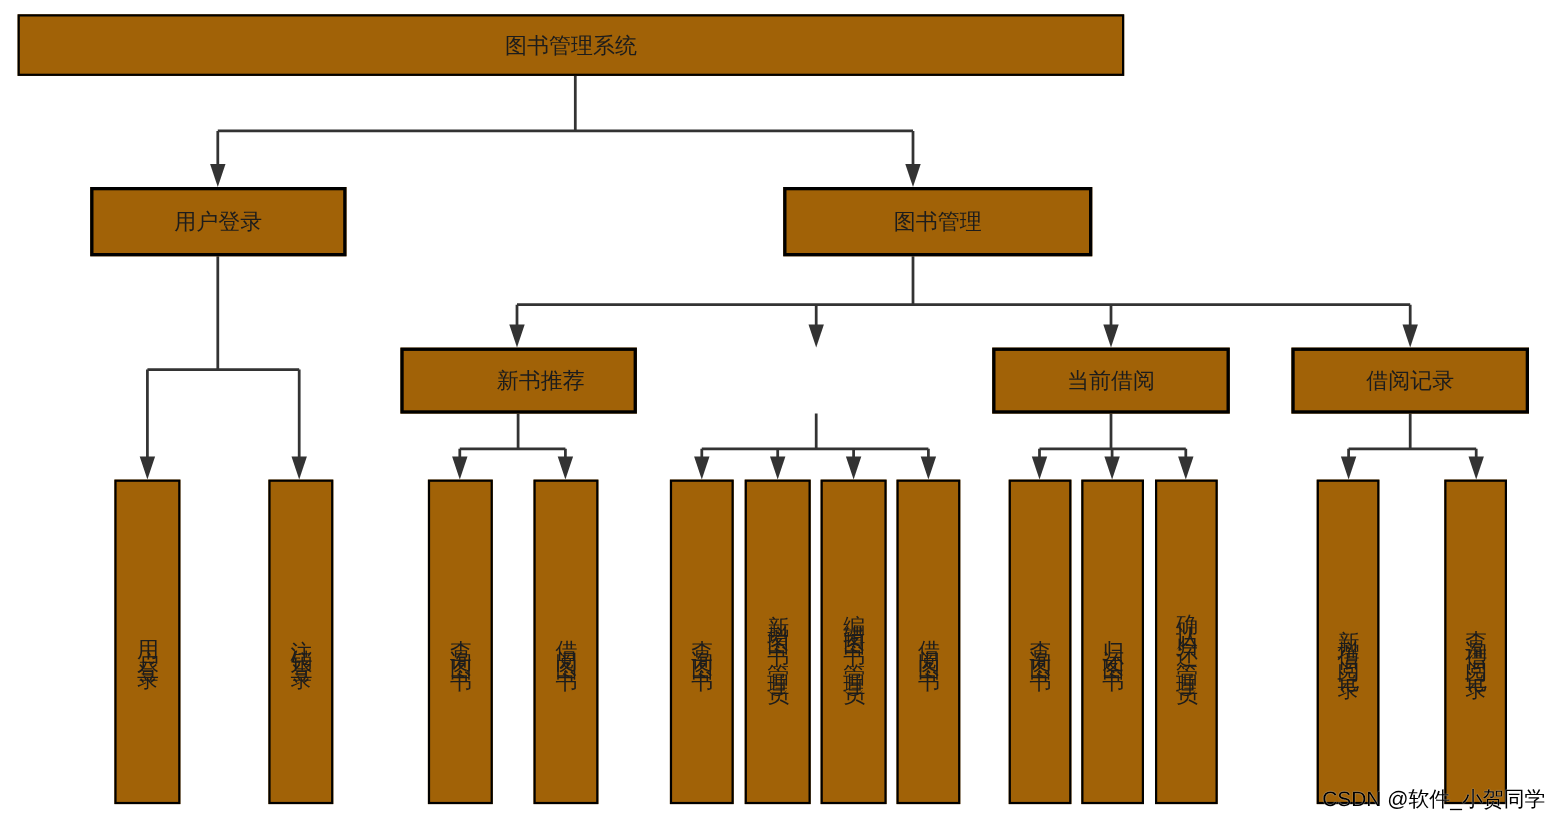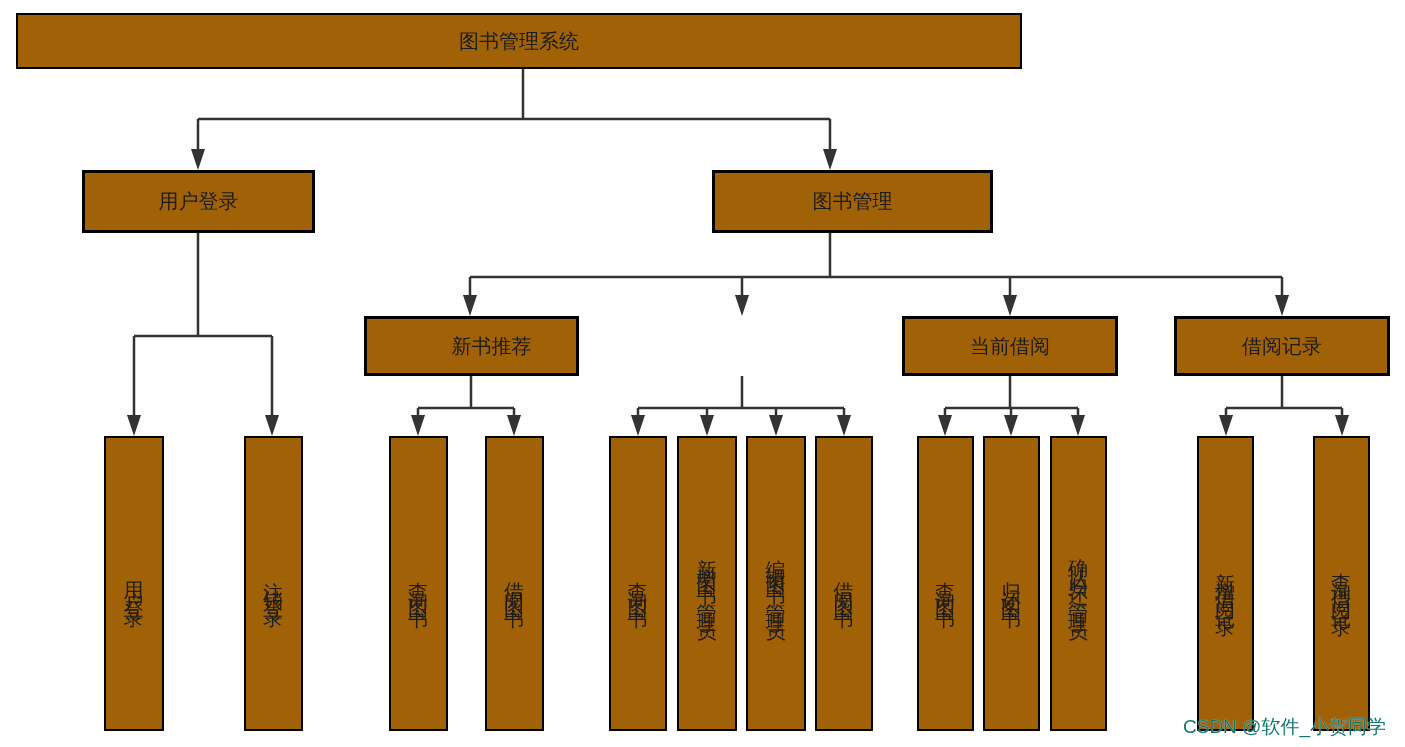--- a/index.html
+++ b/index.html
@@ -42,24 +42,25 @@
     letter-spacing: 9px;
     line-height: 1;
     white-space: nowrap;
   }
   .watermark {
     position: absolute;
     left: 1183px;
     top: 714px;
     width: 222px;
     font-size: 19px;
-    color: #0f766e;
+    color: #000000;
     white-space: nowrap;
     z-index: 2;
     text-shadow: 0 0 1px #ffffff;
+    text-align: right;
   }
 </style>
 </head>
 <body>
 
 <div class="canvas">
 
   <svg class="connector-layer" viewBox="0 0 1405 747" xmlns="http://www.w3.org/2000/svg">
     <g stroke="#333333" stroke-width="2.5" fill="none">
 

